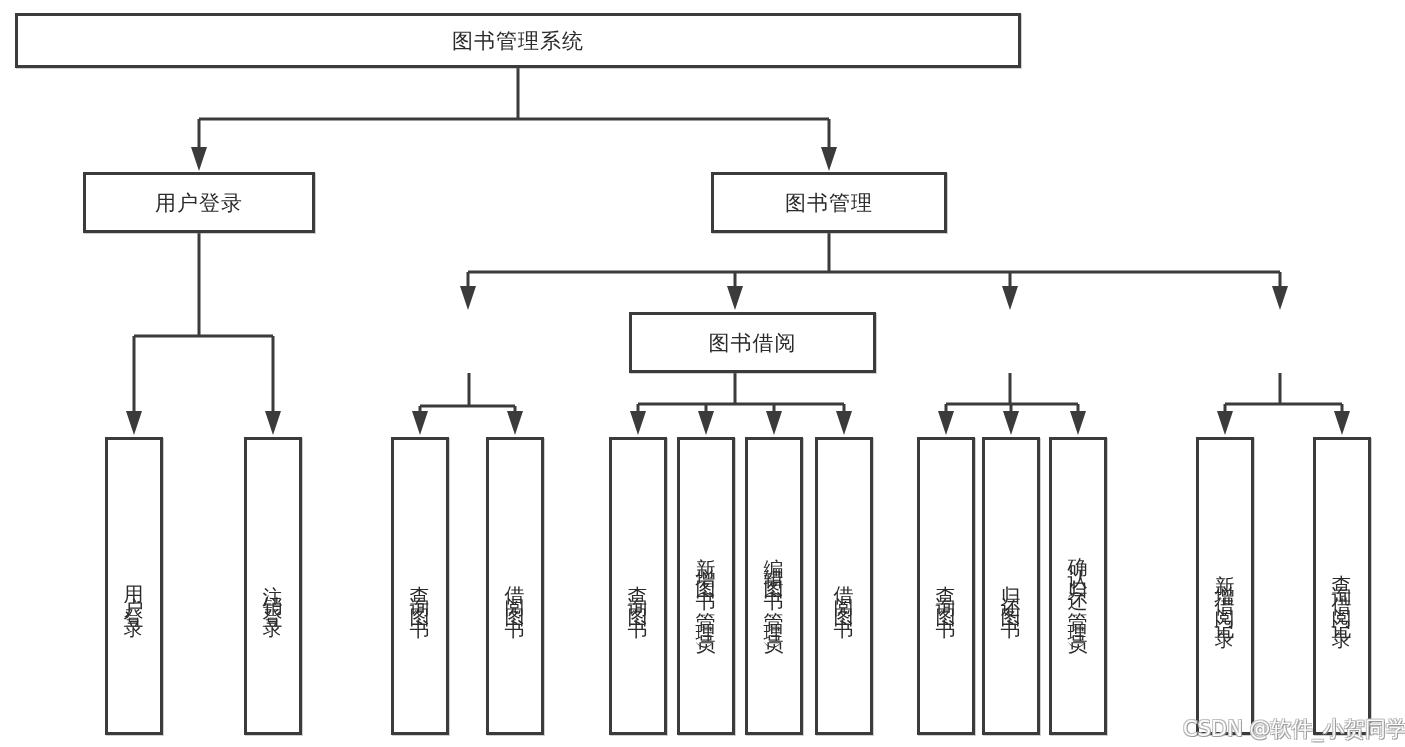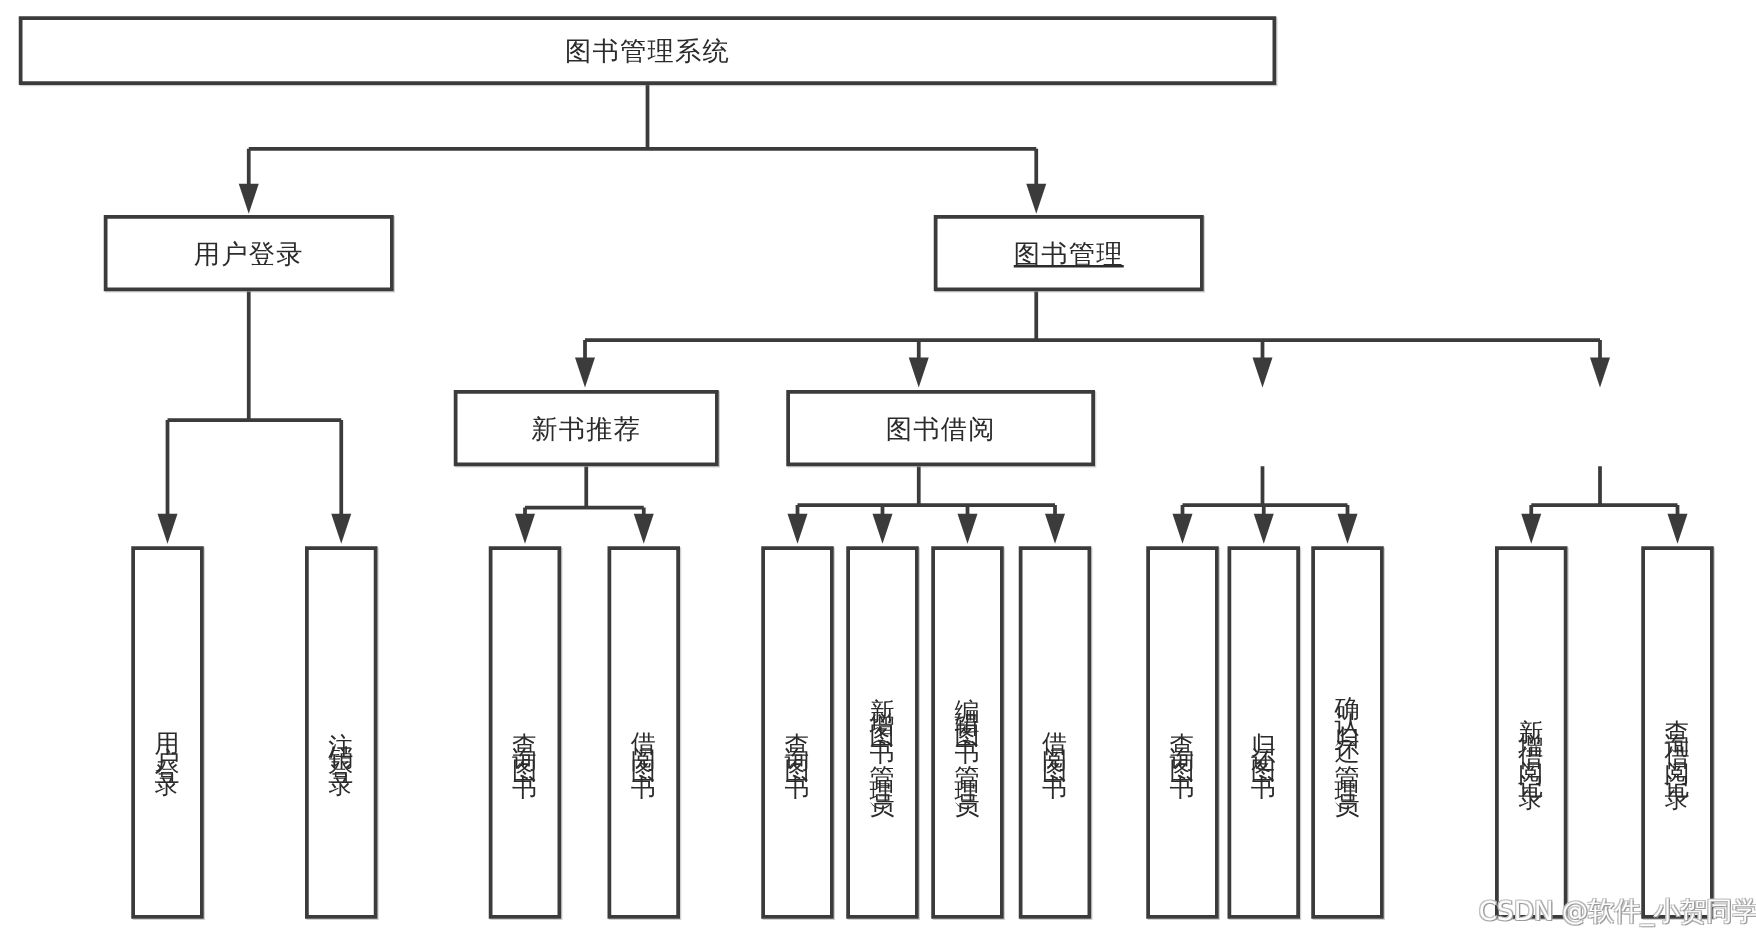--- a/index.html
+++ b/index.html
@@ -44,21 +44,21 @@
     writing-mode: vertical-rl;
     text-orientation: mixed;
     font-size: 20px;
     line-height: 1;
     letter-spacing: 11px;
     white-space: nowrap;
     margin-bottom: -11px;
   }
   .root-box     { left: 15px;  top: 13px;  width: 1006px; height: 55px; }
   .lvl2-left    { left: 83px;  top: 172px; width: 232px;  height: 61px; }
-  .lvl2-right   { left: 747px; top: 172px; width: 216px;  height: 61px; text-decoration: underline; }
+  .lvl2-right   { left: 711px; top: 172px; width: 236px;  height: 61px; }
   .lvl3-a { left: 363px;  top: 312px; width: 212px; height: 61px; }
   .lvl3-b { left: 629px;  top: 312px; width: 247px; height: 61px; }
   .lvl3-c { left: 903px;  top: 312px; width: 213px; height: 61px; }
   .lvl3-d { left: 1173px; top: 312px; width: 213px; height: 61px; }
   .v-box { top: 437px; width: 58px; height: 298px; }
   .leaf-l1 { left: 105px; }
   .leaf-l2 { left: 244px; }
   .leaf-n1 { left: 391px; }
   .leaf-n2 { left: 486px; }
   .leaf-b1 { left: 609px; }
@@ -130,23 +130,20 @@
     <span class="h-label">图书管理系统</span>
   </div>
 
   <div class="box lvl2-left">
     <span class="h-label">用户登录</span>
   </div>
   <div class="box lvl2-right">
     <span class="h-label">图书管理</span>
   </div>
 
-  <div class="box lvl3-a">
-    <span class="h-label">新书推荐</span>
-  </div>
   <div class="box lvl3-b">
     <span class="h-label">图书借阅</span>
   </div>
 
   <div class="box v-box leaf-l1">
     <span class="v-label">用户登录</span>
   </div>
   <div class="box v-box leaf-l2">
     <span class="v-label">注销登录</span>
   </div>

